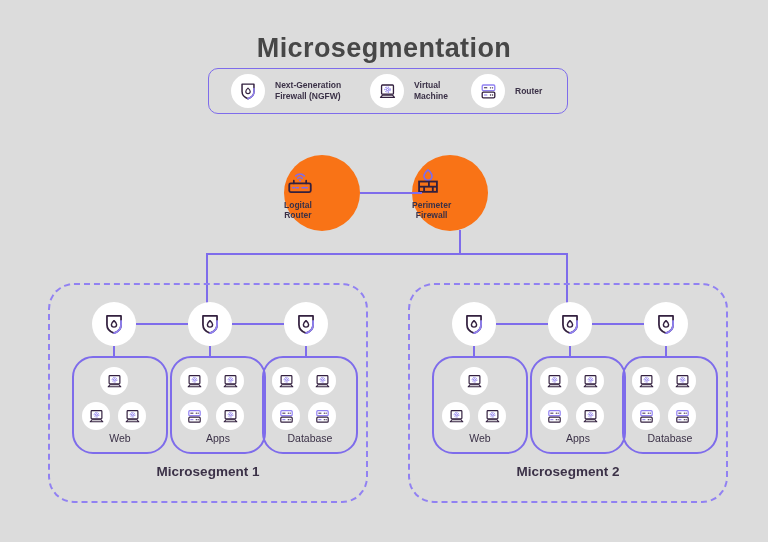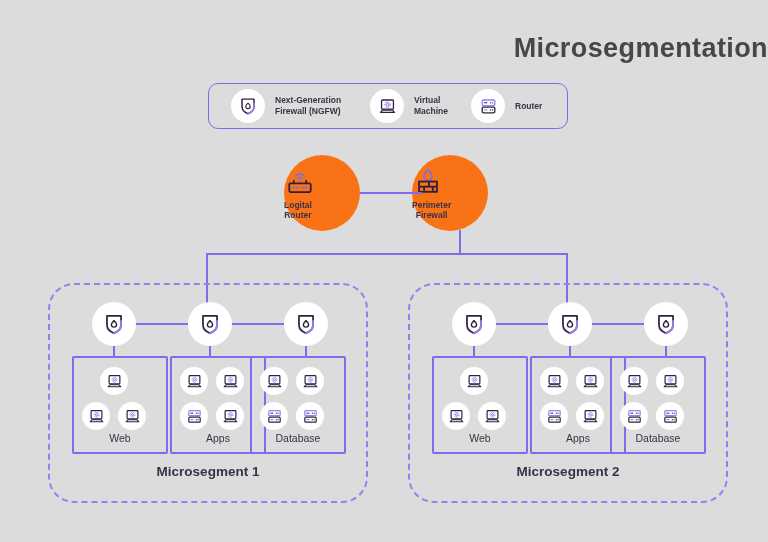--- a/index.html
+++ b/index.html
@@ -3,26 +3,26 @@
 <meta charset="utf-8">
 <style>
   html,body{margin:0;padding:0;}
   body{
     width:768px;height:542px;position:relative;overflow:hidden;
     background:#dcdcdc;
     font-family:"Liberation Sans", sans-serif;
     color:#3b3147;
   }
   .title{
-    position:absolute;top:33px;left:0;width:768px;text-align:right;
+    position:absolute;top:33px;left:0;width:768px;text-align:center;
     font-size:27px;font-weight:600;color:#474747;letter-spacing:.4px;margin:0;
   }
   
   .legend{
-    position:absolute;left:208px;top:83px;width:360px;height:46px;
+    position:absolute;left:208px;top:68px;width:360px;height:46px;
     border:1.5px solid #7e6ceb;border-radius:10px;box-sizing:border-box;
   }
   .legend-item{position:absolute;top:50%;transform:translateY(-50%);display:flex;align-items:center;gap:10px;}
   .legend-item.i1{left:22px}.legend-item.i2{left:161px}.legend-item.i3{left:262px}
   .legend-label{font-size:8.5px;line-height:1.25;font-weight:600;white-space:pre-line;color:#3b3147;}
   .wcircle{background:#fff;border-radius:50%;display:flex;align-items:center;justify-content:center;flex:none;}
   .c34{width:34px;height:34px}
   
   .node{
     position:absolute;width:76px;height:76px;background:#f97316;border-radius:50%;
@@ -36,23 +36,23 @@
   .ms-box{
     position:absolute;top:283px;width:320px;height:220px;box-sizing:border-box;
     border:2.5px dashed #9181f2;border-radius:26px;
   }
   .ms-box.ms1{left:48px}.ms-box.ms2{left:408px}
   .ms-label{position:absolute;top:179px;left:0;width:100%;text-align:center;font-size:13.5px;font-weight:700;color:#3b3147;}
   .shield-circle{position:absolute;top:17px;width:44px;height:44px;background:#fff;border-radius:50%;display:flex;align-items:center;justify-content:center;}
   .sc1{left:42px}.sc2{left:138px}.sc3{left:234px}
   .group-box{
     position:absolute;top:71px;width:96px;height:98px;box-sizing:border-box;
-    border:2px solid #7e6ceb;border-radius:2px;
-  }
-  .g1{left:22px}.g2{left:120px}.g3{left:200px}
+    border:2px solid #7e6ceb;border-radius:21px;
+  }
+  .g1{left:22px}.g2{left:120px}.g3{left:212px}
   .group-label{position:absolute;bottom:8px;left:0;width:100%;text-align:center;font-size:10.5px;font-weight:500;color:#3b3147;}
   .icon-circle{position:absolute;width:28px;height:28px;background:#fff;border-radius:50%;display:flex;align-items:center;justify-content:center;}
   .p-topc{left:26px;top:9px}.p-tl{left:8px;top:9px}.p-tr{left:44px;top:9px}.p-bl{left:8px;top:44px}.p-br{left:44px;top:44px}
   svg.ic{display:block}
   .defs{position:absolute;width:0;height:0;overflow:hidden}
 </style>
 </head>
 <body>
 
 <svg class="defs" aria-hidden="true">

